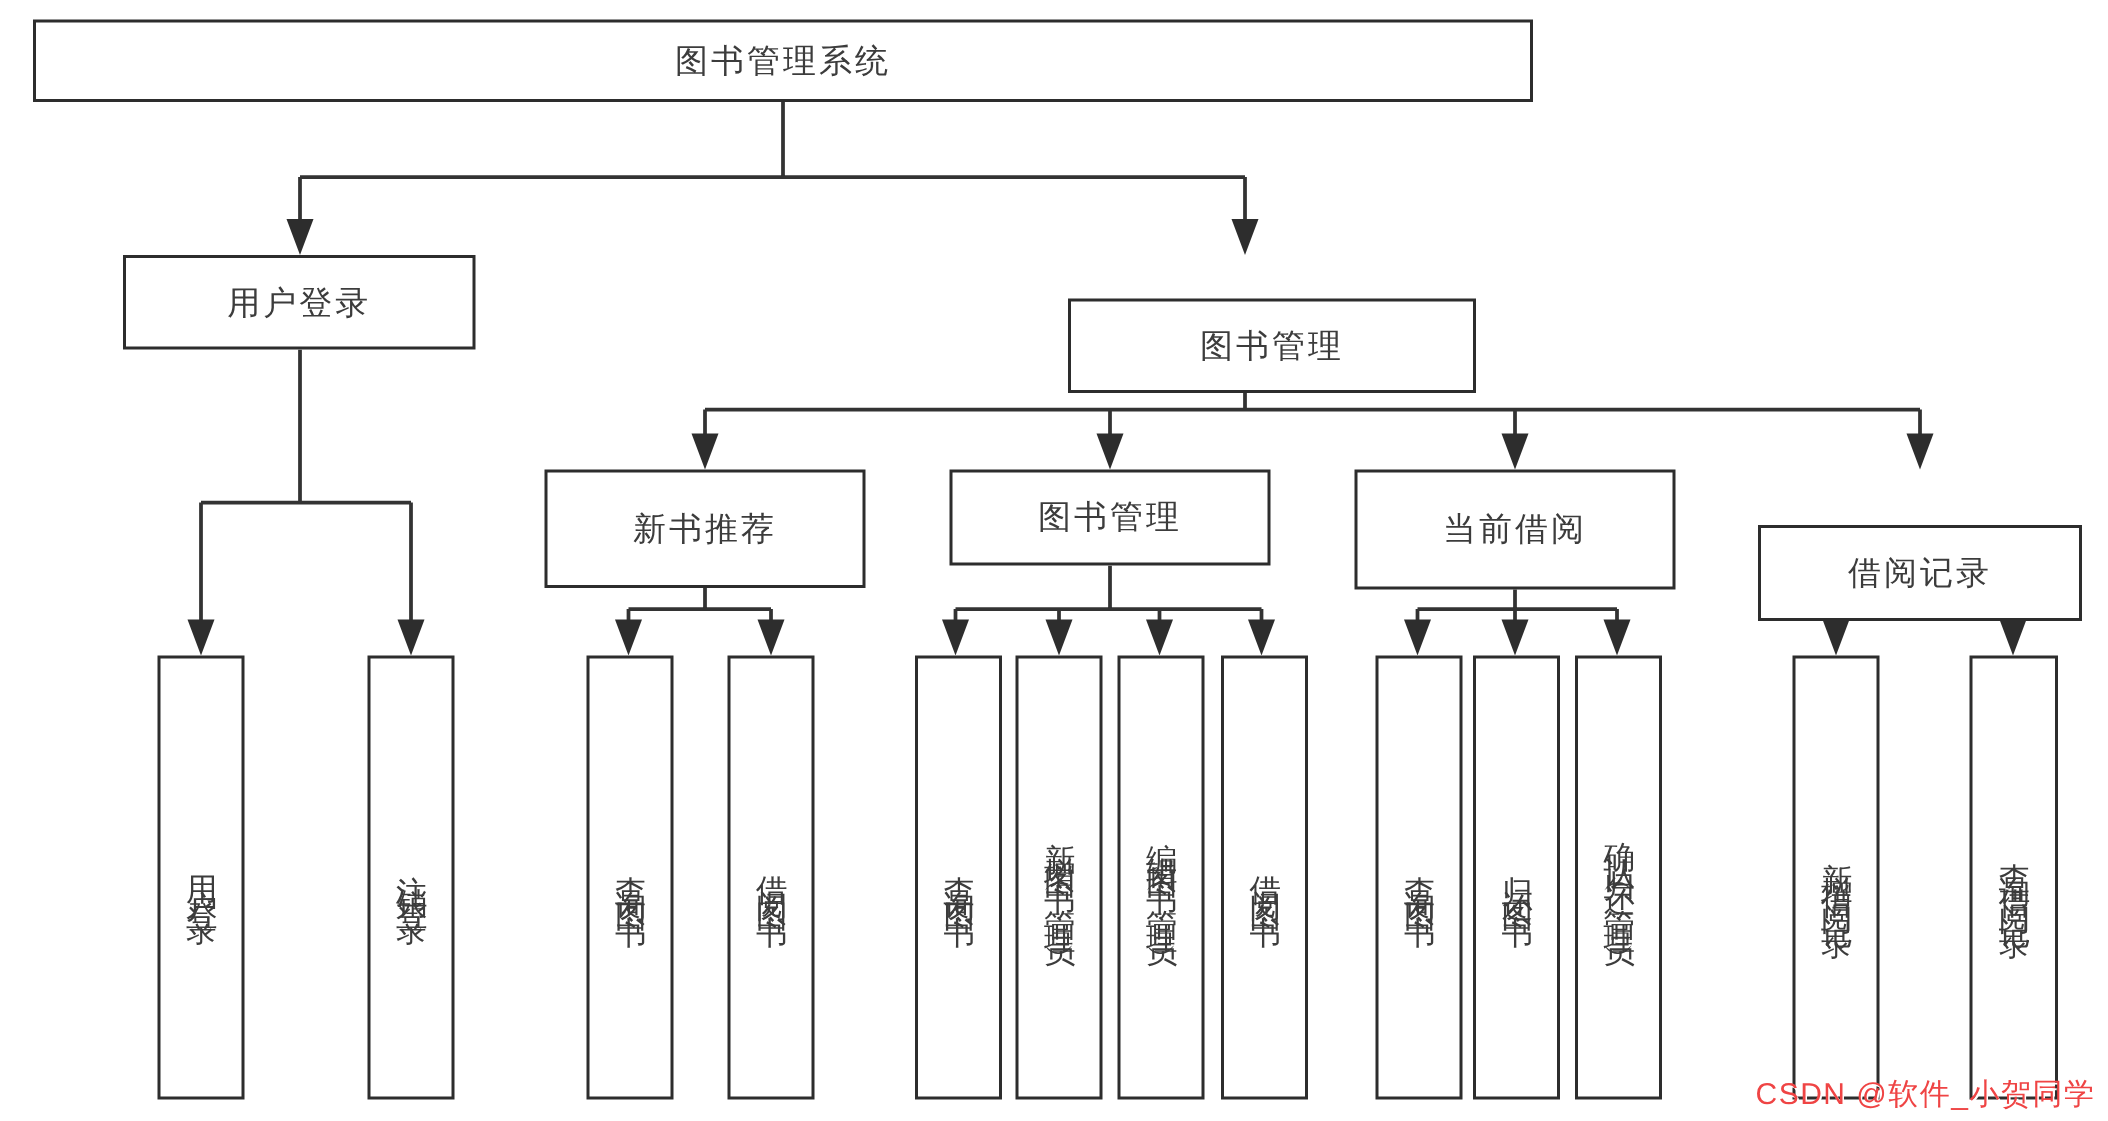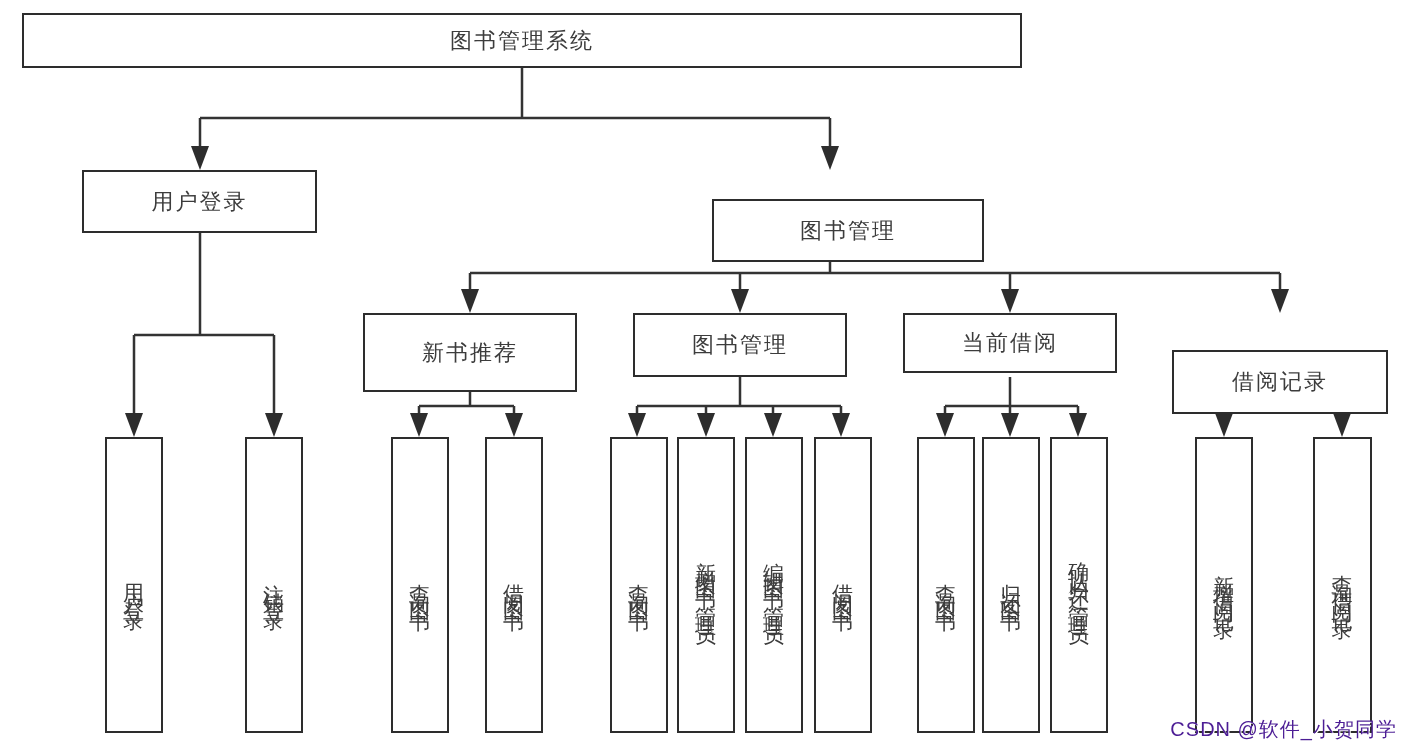--- a/index.html
+++ b/index.html
@@ -42,21 +42,21 @@
     font-size: 21px;
     letter-spacing: 9px;
     line-height: 1;
   }
   .watermark {
     position: absolute;
     right: 8px;
     bottom: 4px;
     font-size: 20px;
     letter-spacing: 1px;
-    color: #4c1d95;
+    color: #ef4444;
     white-space: nowrap;
     z-index: 5;
     text-shadow: 1px 1px 0 #ffffff;
   }
 </style>
 </head>
 <body>
 
 <div class="canvas">
 
@@ -100,21 +100,21 @@
     </g>
   </svg>
 
   <div class="node h" style="left:22px; top:13px; width:1000px; height:55px;">图书管理系统</div>
 
   <div class="node h" style="left:82px; top:170px; width:235px; height:63px;">用户登录</div>
   <div class="node h" style="left:712px; top:170px; width:272px; height:63px;margin-top:29px;">图书管理</div>
 
   <div class="node h" style="left:363px; top:313px; width:214px; height:79px;">新书推荐</div>
   <div class="node h" style="left:633px; top:313px; width:214px; height:64px;">图书管理</div>
-  <div class="node h" style="left:903px; top:313px; width:214px; height:60px;">当前借阅</div>
+  <div class="node h" style="left:903px; top:313px; width:214px; height:80px;">当前借阅</div>
   <div class="node h" style="left:1172px; top:313px; width:216px; height:64px;margin-top:37px;">借阅记录</div>
 
   <div class="node v" style="left:105px; top:437px; width:58px; height:296px;">用户登录</div>
   <div class="node v" style="left:245px; top:437px; width:58px; height:296px;">注销登录</div>
 
   <div class="node v" style="left:391px; top:437px; width:58px; height:296px;">查询图书</div>
   <div class="node v" style="left:485px; top:437px; width:58px; height:296px;">借阅图书</div>
 
   <div class="node v" style="left:610px; top:437px; width:58px; height:296px;">查询图书</div>
   <div class="node v" style="left:677px; top:437px; width:58px; height:296px;">新增图书（管理员）</div>

